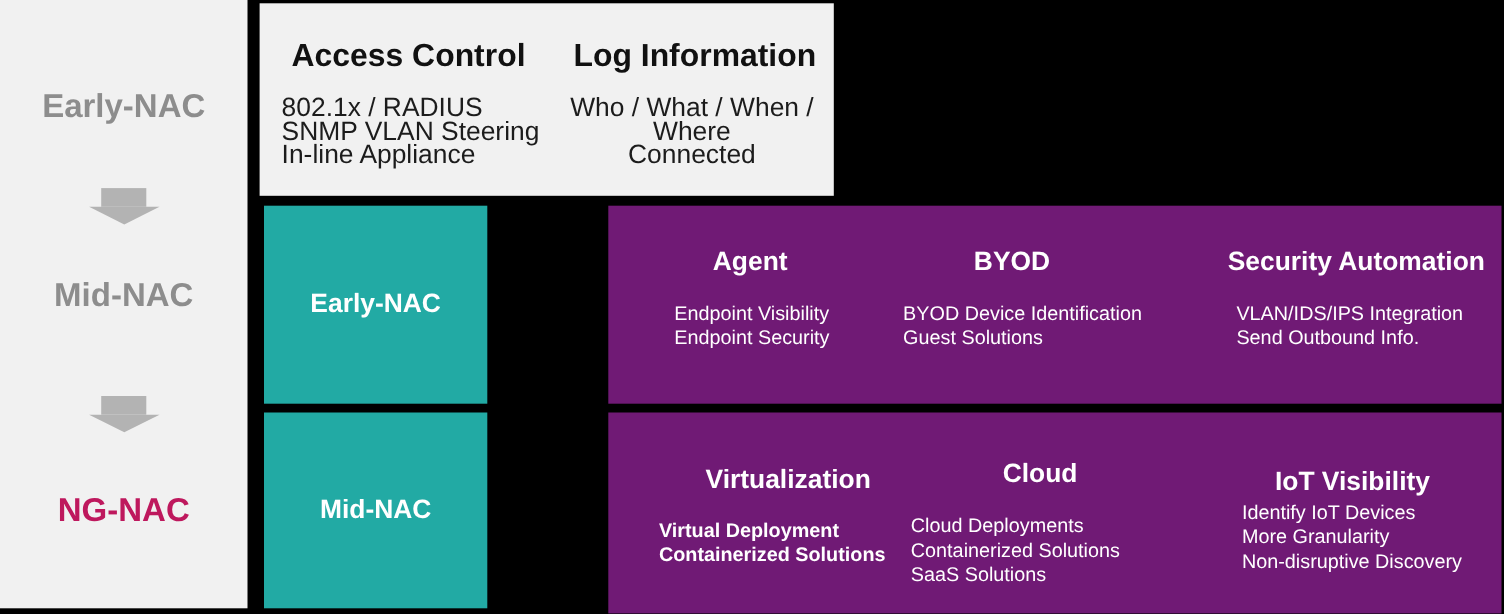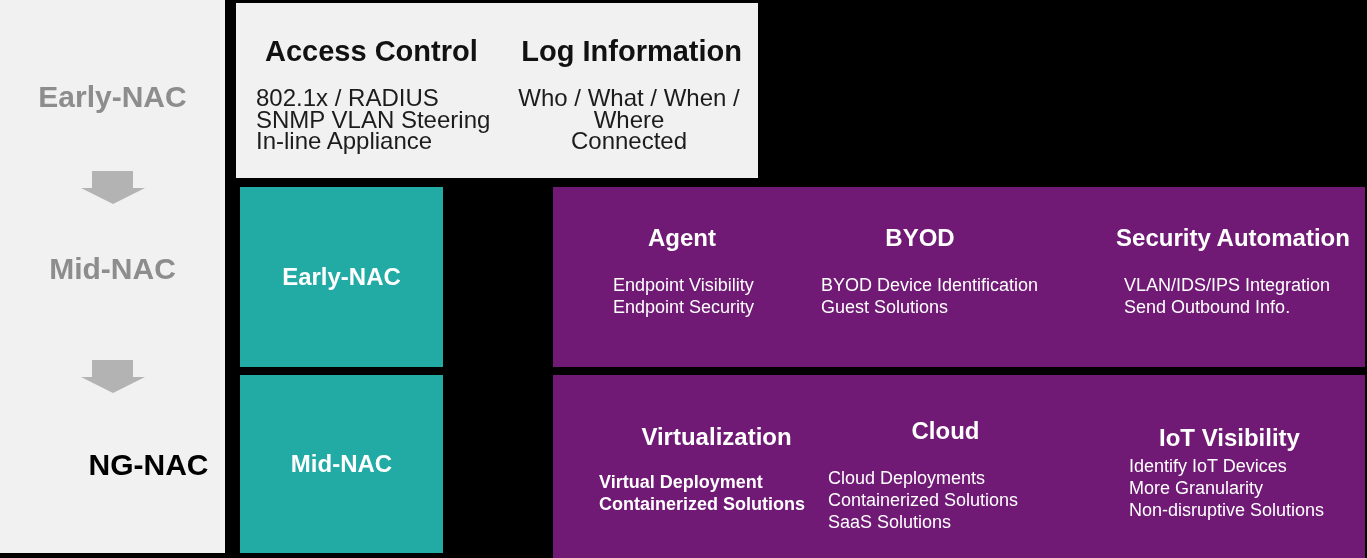--- a/index.html
+++ b/index.html
@@ -5,21 +5,21 @@
   html,body{margin:0;padding:0;background:#000;}
   .canvas{
     position:relative;width:1367px;height:558px;background:#000;
     font-family:"Liberation Sans","DejaVu Sans",sans-serif;overflow:hidden;
   }
   
   .rail{position:absolute;left:0;top:0;width:225px;height:553px;background:#f1f1f1;}
   .stage{position:absolute;width:100%;text-align:center;font-weight:bold;font-size:30px;color:#8d8d8d;line-height:38px;}
   .stage.s1{top:78px;}
   .stage.s2{top:250px;}
-  .stage.s3{top:446px;color:#000000;padding-left:36px;}
+  .stage.s3{top:446px;color:#be185d;}
   .arrow{position:absolute;left:50%;transform:translateX(-50%);width:64px;}
   .arrow.a1{top:171px;}
   .arrow.a2{top:360px;}
   .arrow .stem{width:41px;height:17px;background:#b3b3b3;margin:0 auto;}
   .arrow .head{width:0;height:0;border-left:32px solid transparent;border-right:32px solid transparent;border-top:16px solid #b3b3b3;margin:0 auto;}
   
   .top-panel{position:absolute;left:236px;top:3px;width:522px;height:175px;background:#f1f1f1;color:#161616;}
   .tp-title{position:absolute;font-size:29px;font-weight:bold;line-height:30px;color:#111;}
   .tp-items{position:absolute;font-size:24px;line-height:21.5px;color:#1c1c1c;}
   .ac-title{left:29px;top:33px;}
@@ -130,18 +130,18 @@
         <div>Cloud Deployments</div>
         <div>Containerized Solutions</div>
         <div>SaaS Solutions</div>
       </div>
     </div>
     <div class="gcol c3">
       <div class="g-title">IoT Visibility</div>
       <div class="g-items">
         <div>Identify IoT Devices</div>
         <div>More Granularity</div>
-        <div>Non-disruptive Solutions</div>
+        <div>Non-disruptive Discovery</div>
       </div>
     </div>
   </div>
 
 </div>
 
 </body></html>

